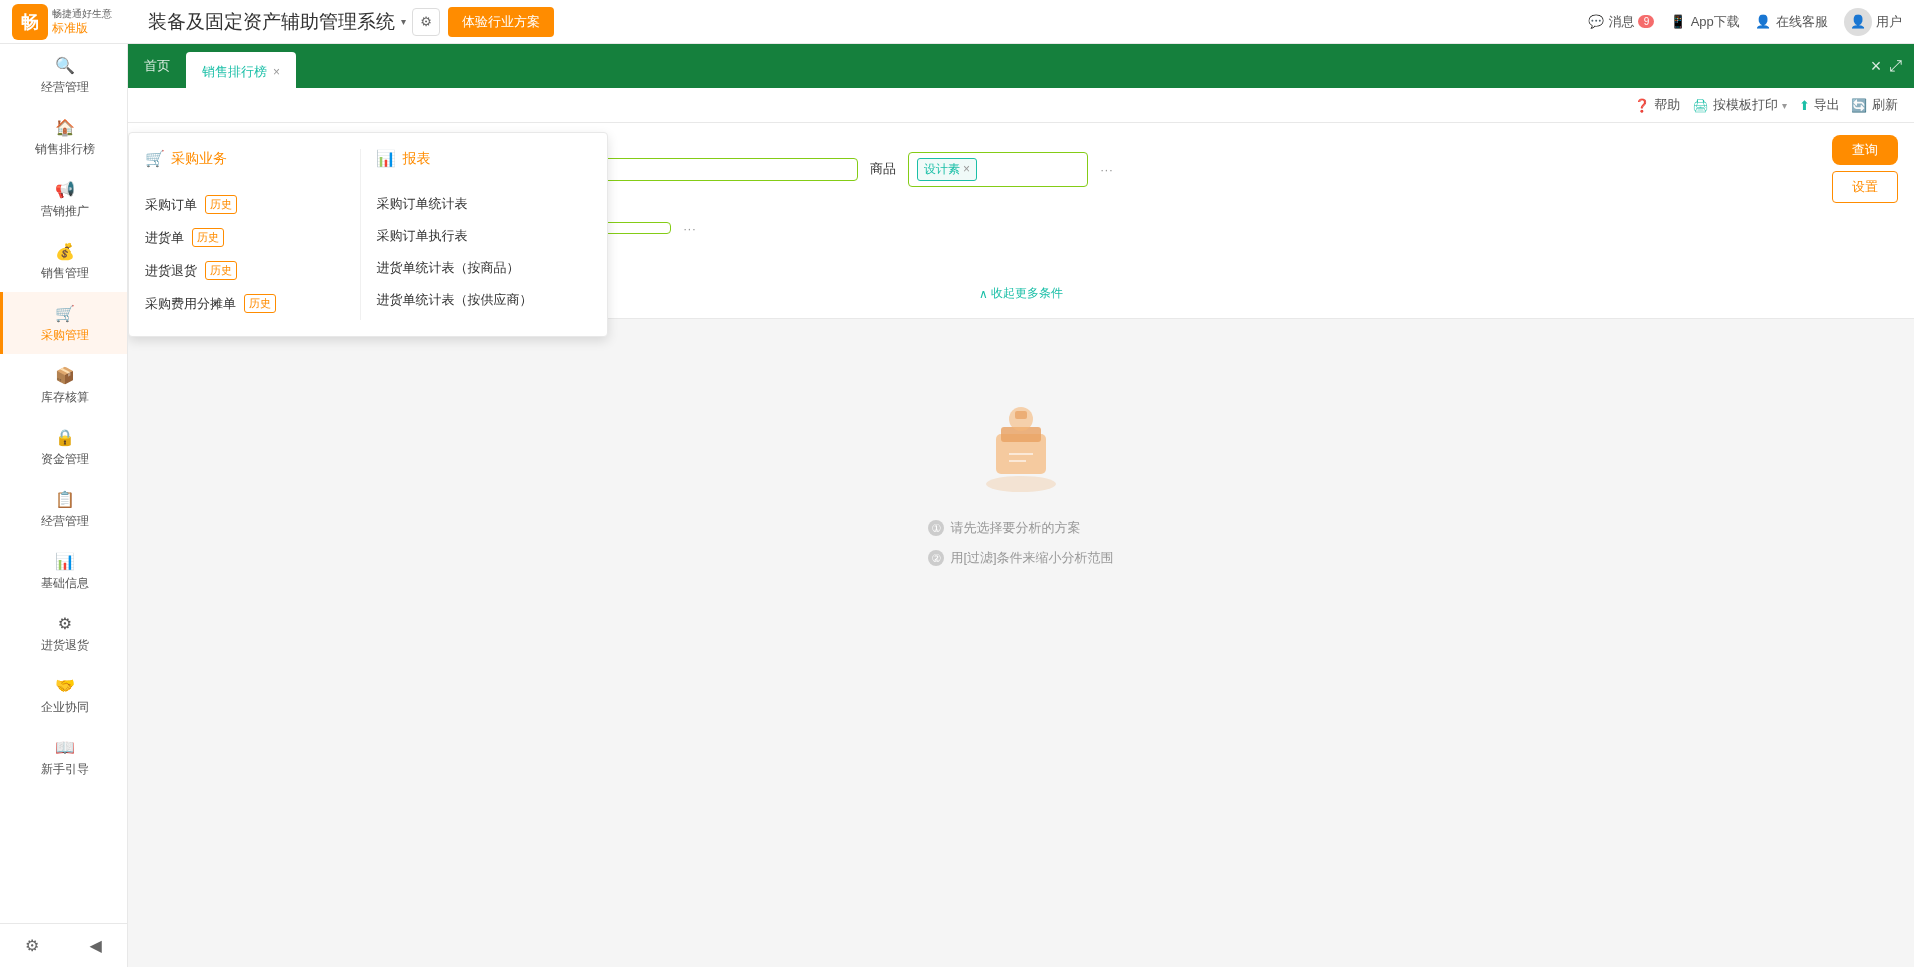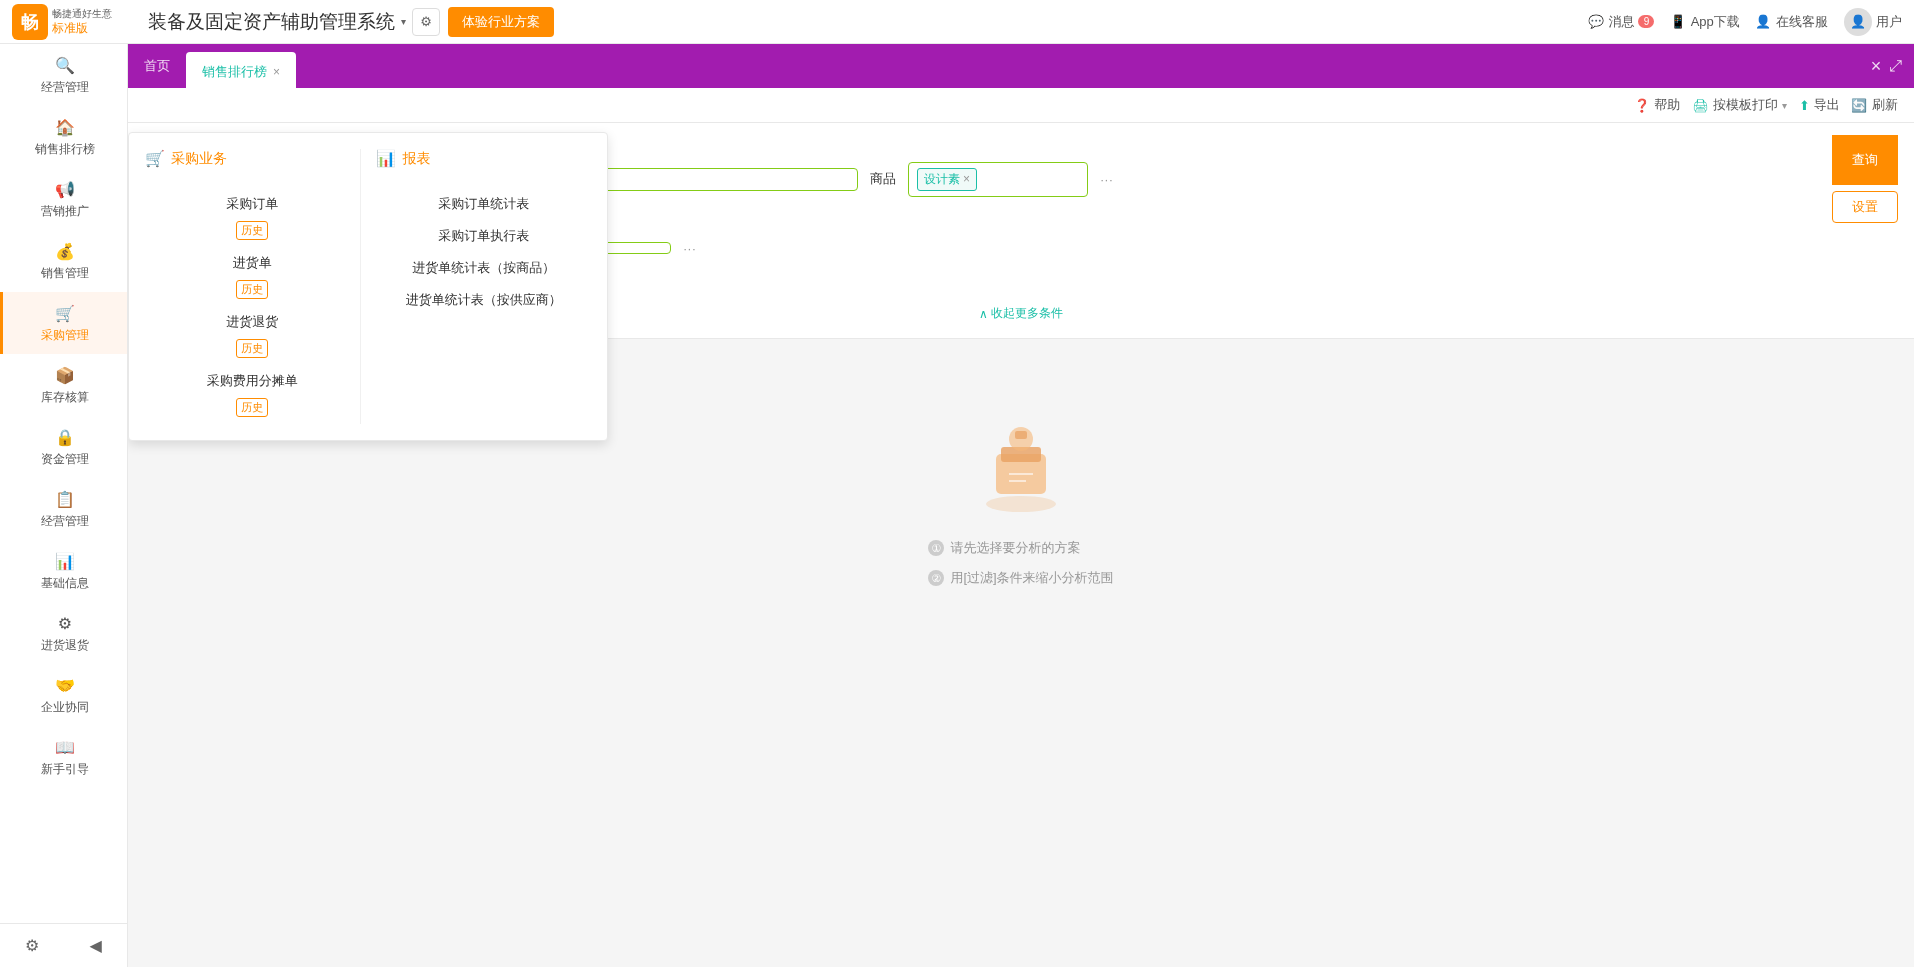--- a/index.html
+++ b/index.html
@@ -4,21 +4,21 @@
   <style>
     * { box-sizing: border-box; margin: 0; padding: 0; }
     body { font-family: 'Microsoft YaHei', sans-serif; font-size: 13px; background: #f5f5f5; overflow: hidden; height: 967px; }
 
     
     .app-container { display: flex; flex-direction: column; height: 100%; }
     .top-bar { height: 44px; background: #fff; display: flex; align-items: center; padding: 0 12px; border-bottom: 1px solid #e8e8e8; flex-shrink: 0; }
     .main-area { display: flex; flex: 1; overflow: hidden; }
     .sidebar { width: 128px; background: #fff; border-right: 1px solid #e8e8e8; display: flex; flex-direction: column; flex-shrink: 0; }
     .content-area { flex: 1; display: flex; flex-direction: column; overflow: hidden; }
-    .tab-bar { height: 44px; background: #a21caf; display: flex; align-items: center; padding: 0; flex-shrink: 0; }
+    .tab-bar { height: 44px; background: #15803d; display: flex; align-items: center; padding: 0; flex-shrink: 0; }
     .content-body { flex: 1; background: #f5f5f5; overflow: auto; padding: 0; position: relative; }
 
     
     .logo-area { display: flex; align-items: center; width: 128px; flex-shrink: 0; }
     .logo-icon { width: 36px; height: 36px; background: #ff8c00; border-radius: 6px; display: flex; align-items: center; justify-content: center; color: #fff; font-size: 18px; font-weight: bold; margin-right: 4px; }
     .logo-text { font-size: 10px; color: #666; line-height: 1.3; }
     .logo-edition { font-size: 12px; color: #ff8c00; }
     .system-title { display: flex; align-items: center; gap: 6px; color: #333; font-size: 13px; margin-left: 8px; }
     .system-title-text { font-size: 19px; color: #333; }
     .dropdown-icon { color: #666; font-size: 10px; }
@@ -49,41 +49,41 @@
 
     
     .filter-area { background: #fff; padding: 12px 16px; border-bottom: 1px solid #e8e8e8; }
     .filter-row { display: flex; align-items: center; gap: 12px; margin-bottom: 10px; flex-wrap: wrap; }
     .filter-label { color: #333; font-size: 13px; white-space: nowrap; }
     .filter-input { border: 1px solid #84cc16; border-radius: 4px; padding: 5px 8px; font-size: 13px; color: #333; min-width: 180px; display: flex; align-items: center; gap: 4px; cursor: pointer; }
     .filter-input .arrow { color: #999; font-size: 10px; }
     .filter-tag { background: #f0faf8; border: 1px solid #1bbfa7; border-radius: 3px; padding: 2px 6px; color: #1bbfa7; font-size: 12px; display: flex; align-items: center; gap: 3px; }
     .filter-tag .remove { cursor: pointer; color: #999; }
     .filter-dots { color: #999; cursor: pointer; }
-    .query-btn { background: #ff8c00; color: #fff; border: none; border-radius: 0; padding: 16px 20px; cursor: pointer; font-size: 13px; }
+    .query-btn { background: #ff8c00; color: #fff; border: none; border-radius: 8px; padding: 6px 20px; cursor: pointer; font-size: 13px; }
     .settings-btn { border: 1px solid #ff8c00; color: #ff8c00; background: #fff; border-radius: 4px; padding: 6px 16px; cursor: pointer; font-size: 13px; }
     .collapse-row { display: flex; justify-content: center; padding: 4px 0; }
     .collapse-btn { color: #1bbfa7; font-size: 12px; cursor: pointer; display: flex; align-items: center; gap: 3px; }
 
     
     .empty-state { display: flex; flex-direction: column; align-items: center; justify-content: center; padding: 80px 0; }
     .empty-illustration { width: 100px; height: 100px; margin-bottom: 16px; }
     .empty-text { color: #999; font-size: 13px; line-height: 2; }
     .empty-step { display: flex; align-items: center; gap: 6px; }
     .step-num { width: 16px; height: 16px; border-radius: 50%; background: #ccc; color: #fff; font-size: 11px; display: flex; align-items: center; justify-content: center; }
 
     
     .dropdown-overlay { position: absolute; top: 0; left: 0; right: 0; bottom: 0; z-index: 100; pointer-events: none; }
     .dropdown-menu { position: absolute; top: 44px; left: 0; background: #fff; border: 1px solid #e8e8e8; border-radius: 4px; box-shadow: 0 4px 12px rgba(0,0,0,0.12); width: 480px; padding: 16px; pointer-events: all; z-index: 200; }
     .dropdown-menu-cols { display: flex; gap: 0; }
     .menu-col { flex: 1; }
     .menu-col-header { display: flex; align-items: center; gap: 6px; color: #ff8c00; font-size: 14px; font-weight: 500; margin-bottom: 12px; padding-bottom: 8px; }
     .menu-col-header .col-icon { font-size: 16px; }
     .menu-col + .menu-col { border-left: 1px solid #f0f0f0; padding-left: 16px; }
-    .menu-item-row { display: flex; align-items: center; gap: 8px; padding: 7px 0; cursor: pointer; color: #333; font-size: 13px; flex-direction: column; }
+    .menu-item-row { display: flex; align-items: center; gap: 8px; padding: 7px 0; cursor: pointer; color: #333; font-size: 13px; }
     .history-badge { background: #fff; border: 1px solid #ff8c00; color: #ff8c00; border-radius: 3px; font-size: 11px; padding: 1px 4px; }
 
     
     .right-btns { display: flex; flex-direction: column; gap: 6px; }
   </style>
 </head>
 <body>
 
 <div class="app-container">
 

